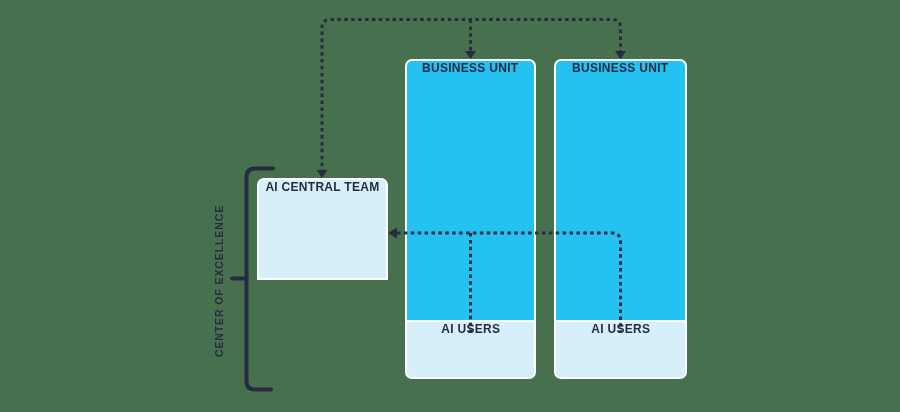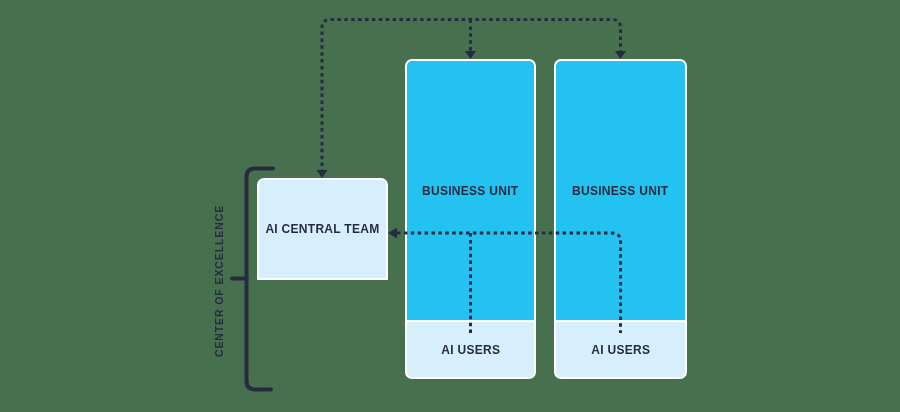--- a/index.html
+++ b/index.html
@@ -17,21 +17,20 @@
   .box-col {
     position: absolute;
     display: flex;
     flex-direction: column;
     box-sizing: border-box;
   }
   .section {
     box-sizing: border-box;
     border: 2px solid var(--box-border, #ffffff);
     display: flex;
-    align-items: center;
     justify-content: center;
     text-align: center;
   }
   .section.lower { margin-top: -2px; }
   .section .label {
     color: var(--navy, #272B42);
     font-weight: bold;
     font-size: 12.5px;
     letter-spacing: 0.3px;
     white-space: nowrap;

